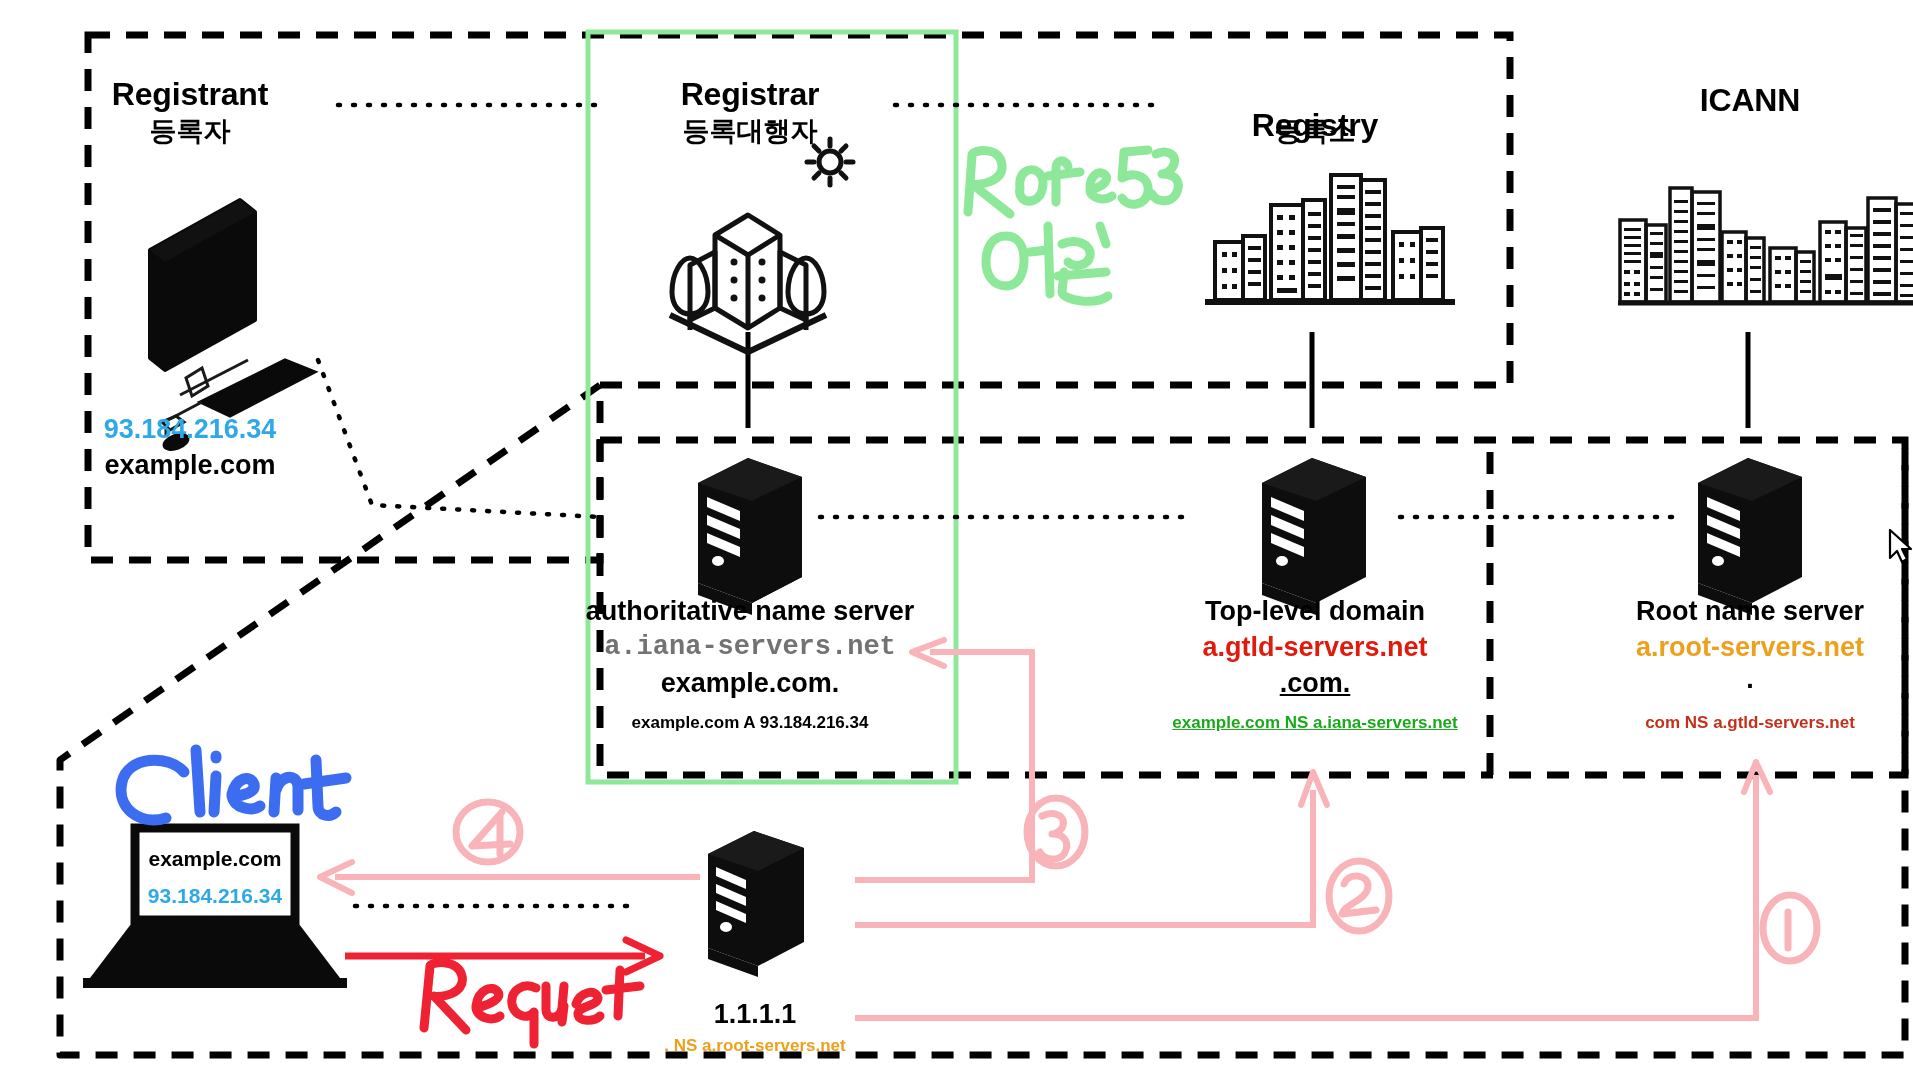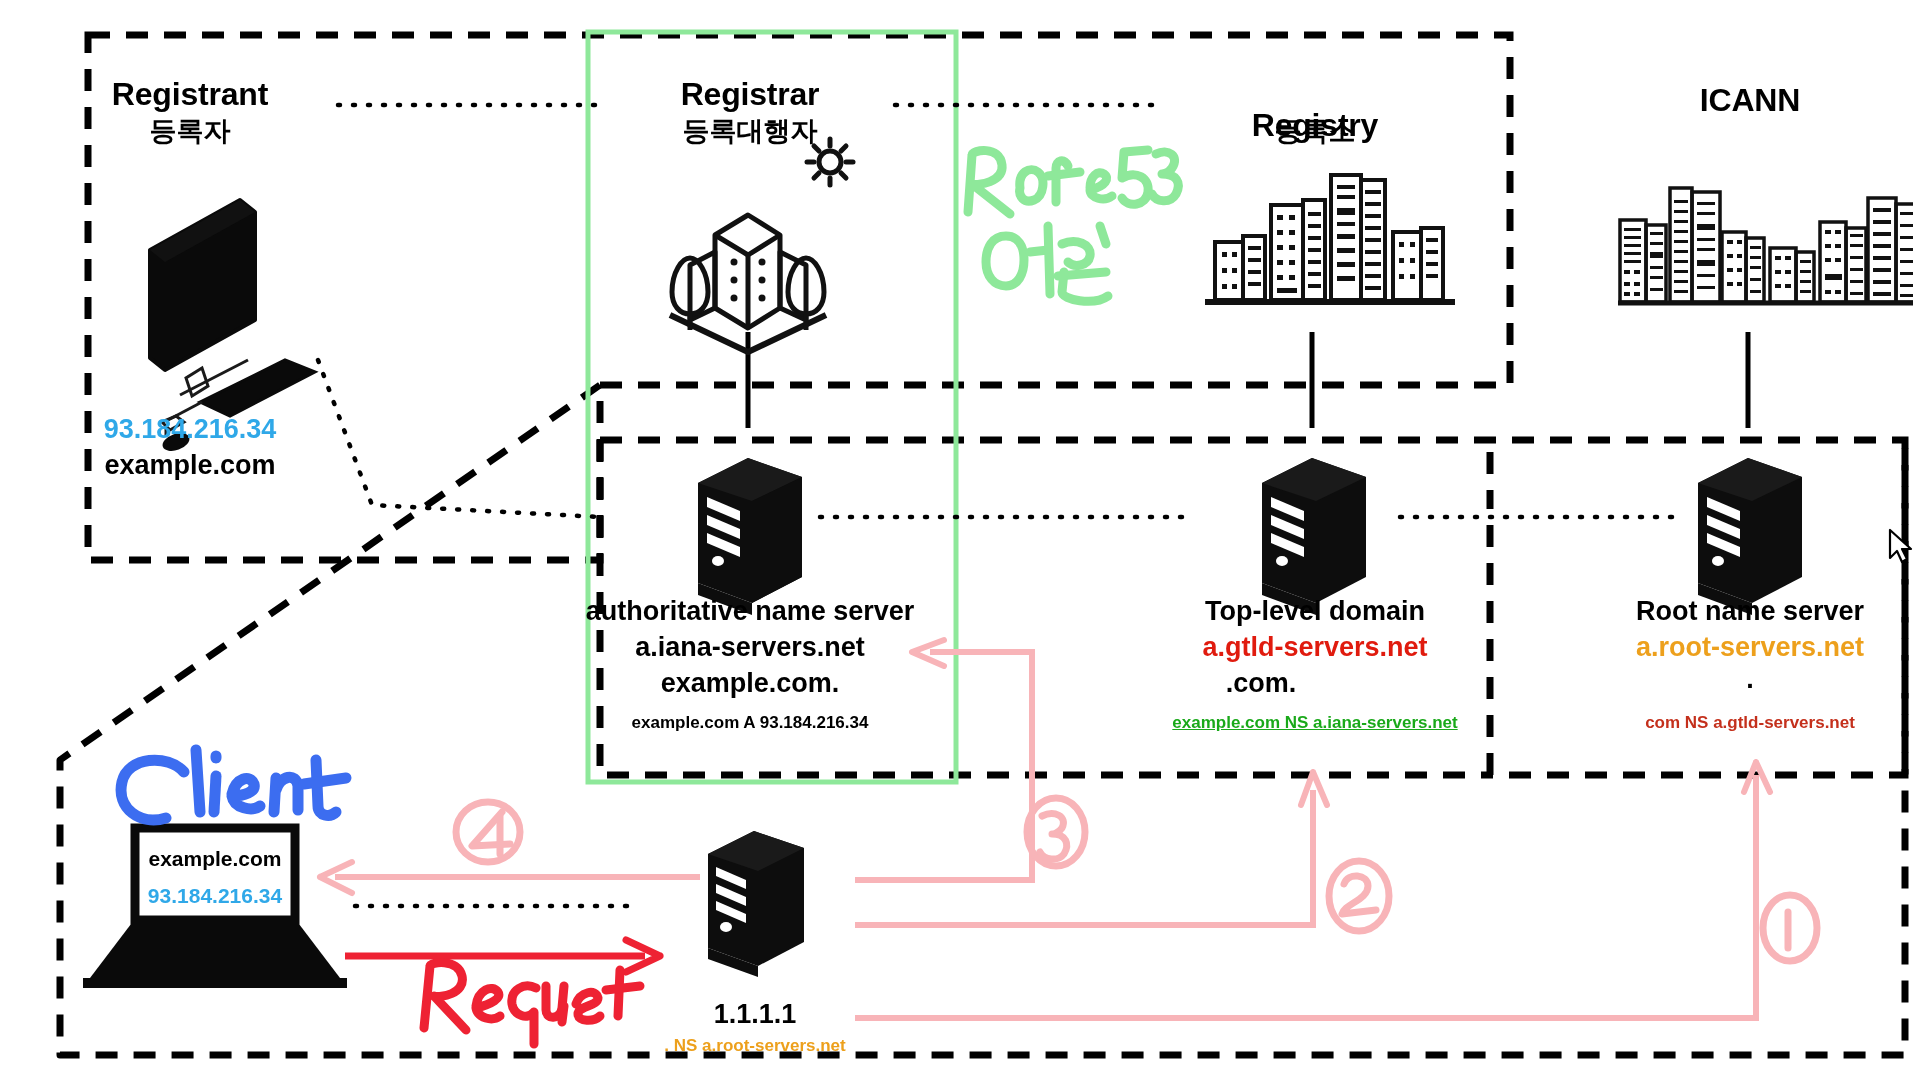--- a/index.html
+++ b/index.html
@@ -57,21 +57,21 @@
   .ip-blue {
     font-size: 27px;
     font-weight: bold;
     color: #2fa8e8;
   }
   .dom-black {
     font-size: 27px;
     font-weight: bold;
     color: #000;
   }
-  .c-green { color: #000000; }
+  .c-green { color: #737373; font-family: Liberation Mono, monospace; }
   .c-red { color: #e01b0e; }
   .c-orange { color: #eda01c; }
   .c-blue { color: #000000; }
   .c-green2 { color: #1aa91a; }
   .c-dkred { color: #c4301c; }
 
   .laptop-screen-text {
     position: absolute;
     text-align: center;
     white-space: nowrap;
@@ -489,21 +489,21 @@
 
   <div class="lbl title-en" style="left:1630px; top:82px; width:240px;">ICANN</div>
 
   <div class="lbl node-title" style="left:565px; top:596px; width:370px;">authoritative name server</div>
   <div class="lbl node-host c-green" style="left:565px; top:632px; width:370px;">a.iana-servers.net</div>
   <div class="lbl node-zone" style="left:565px; top:668px; width:370px;">example.com.</div>
   <div class="lbl node-rec c-blue" style="left:565px; top:713px; width:370px;">example.com  A  93.184.216.34</div>
 
   <div class="lbl node-host c-red" style="left:1130px; top:632px; width:370px;">a.gtld-servers.net</div>
   <div class="lbl node-title" style="left:1130px; top:596px; width:370px;">Top-level domain</div>
-  <div class="lbl node-zone" style="left:1076px; top:668px; width:370px;">.com.</div>
+  <div class="lbl node-zone" style="left:1130px; top:668px; width:370px;text-decoration:underline;">.com.</div>
   <div class="lbl node-rec c-green2" style="left:1130px; top:713px; width:370px;text-decoration:underline;">example.com  NS  a.iana-servers.net</div>
 
   <div class="lbl node-title" style="left:1565px; top:596px; width:370px;">Root name server</div>
   <div class="lbl node-host c-orange" style="left:1565px; top:632px; width:370px;">a.root-servers.net</div>
   <div class="lbl node-zone" style="left:1565px; top:664px; width:370px;">.</div>
   <div class="lbl node-rec c-dkred" style="left:1565px; top:713px; width:370px;">com  NS  a.gtld-servers.net</div>
 
   <div class="laptop-screen-text ls-dom" style="left:135px; top:847px; width:160px;">example.com</div>
   <div class="laptop-screen-text ls-ip" style="left:135px; top:884px; width:160px;">93.184.216.34</div>
 

